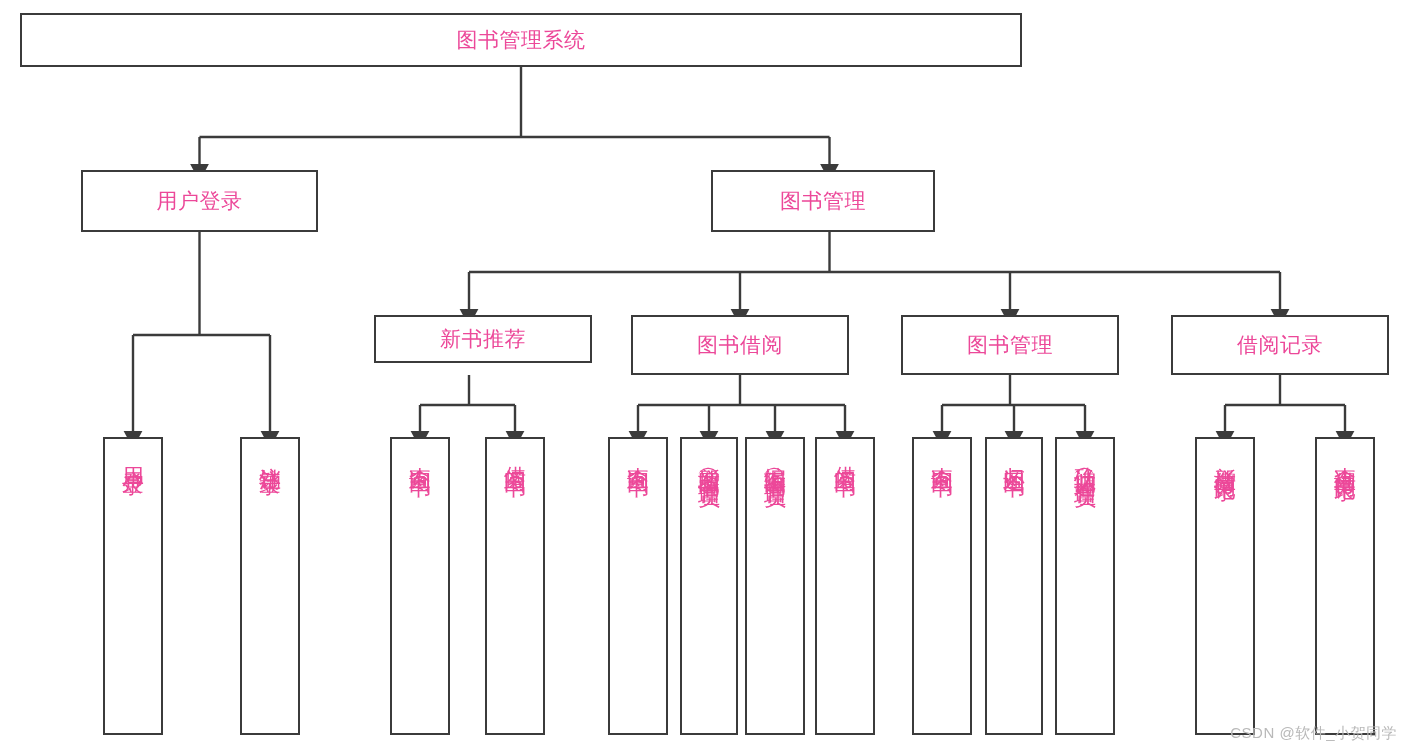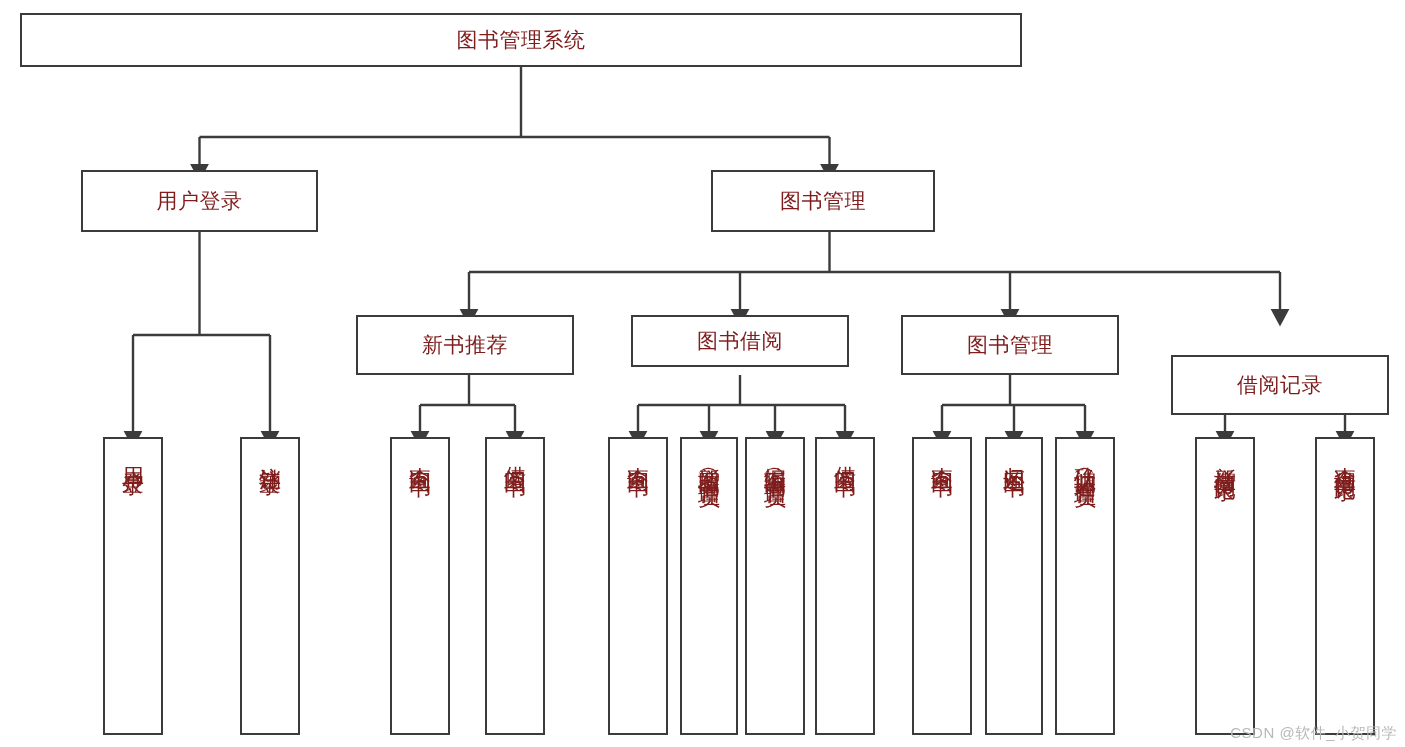--- a/index.html
+++ b/index.html
@@ -32,21 +32,21 @@
     background: #ffffff;
     border: 2px solid #3b3b3b;
     display: flex;
     align-items: center;
     justify-content: center;
     color: #3a3a3a;
   }
   .node-label {
     display: block;
     text-align: center;
-    color: #7f1d1d;
+    color: #ec4899;
     line-height: 1.18;
     white-space: nowrap;
   }
   
   .node.horiz .node-label {
     font-size: 21px;
     letter-spacing: 0.5px;
   }
   
   .node.vert {
@@ -124,30 +124,30 @@
   <div id="node-layer">
       <div class="node horiz" style="left: 20px; top: 13px; width: 1002px; height: 54px;">
         <span class="node-label">图书管理系统</span>
       </div>
       <div class="node horiz" style="left: 81px; top: 170px; width: 237px; height: 62px;">
         <span class="node-label">用户登录</span>
       </div>
       <div class="node horiz" style="left: 711px; top: 170px; width: 224px; height: 62px;">
         <span class="node-label">图书管理</span>
       </div>
-      <div class="node horiz" style="left: 356px; top: 315px; width: 218px; height: 60px;">
+      <div class="node horiz" style="left: 374px; top: 315px; width: 218px; height: 48px;">
         <span class="node-label">新书推荐</span>
       </div>
-      <div class="node horiz" style="left: 631px; top: 315px; width: 218px; height: 52px;">
+      <div class="node horiz" style="left: 631px; top: 315px; width: 218px; height: 60px;">
         <span class="node-label">图书借阅</span>
       </div>
       <div class="node horiz" style="left: 901px; top: 315px; width: 218px; height: 60px;">
         <span class="node-label">图书管理</span>
       </div>
-      <div class="node horiz" style="left: 1171px; top: 315px; width: 218px; height: 60px; margin-top: 40px;">
+      <div class="node horiz" style="left: 1171px; top: 315px; width: 218px; height: 60px;">
         <span class="node-label">借阅记录</span>
       </div>
       <div class="node vert" style="left: 103px; top: 437px; width: 60px; height: 298px;">
         <span class="node-label">用户登录</span>
       </div>
       <div class="node vert" style="left: 240px; top: 437px; width: 60px; height: 298px;">
         <span class="node-label">注销登录</span>
       </div>
       <div class="node vert" style="left: 390px; top: 437px; width: 60px; height: 298px;">
         <span class="node-label">查询图书</span>

